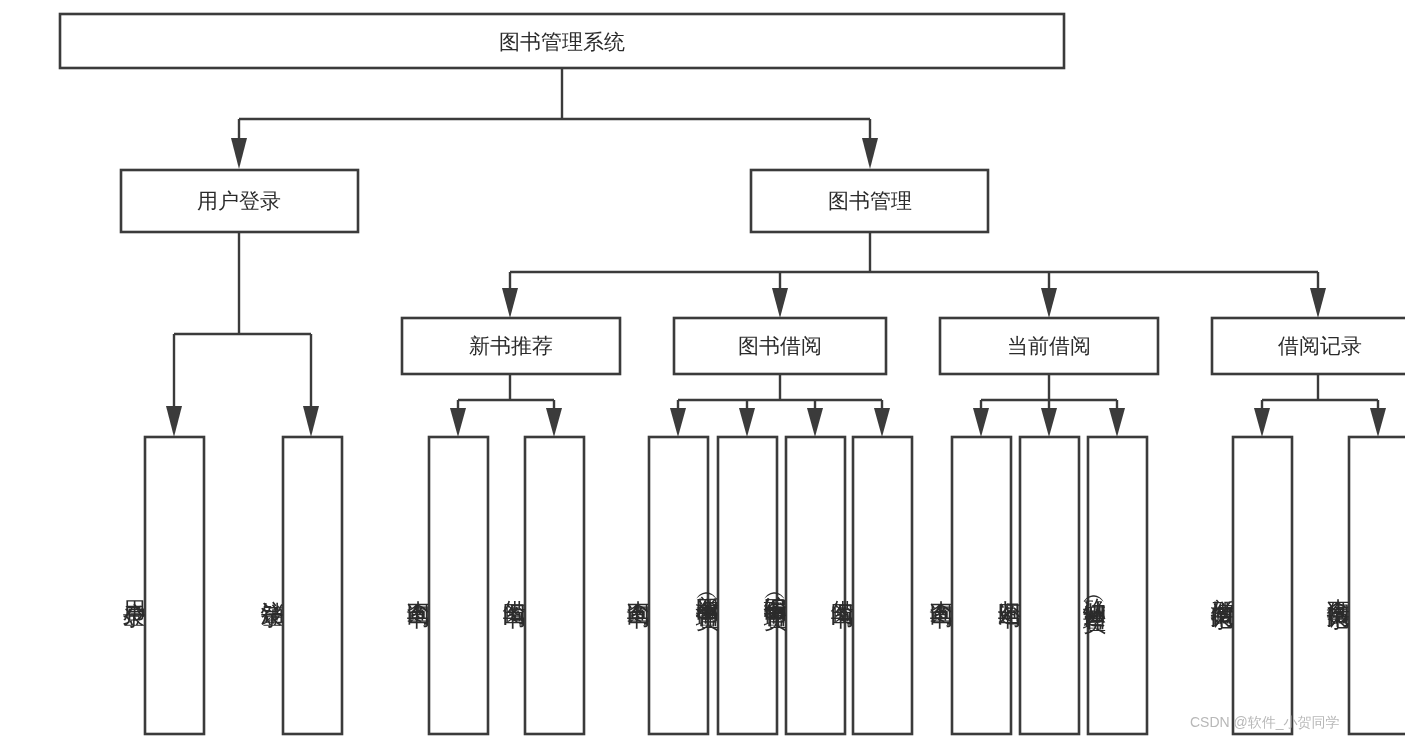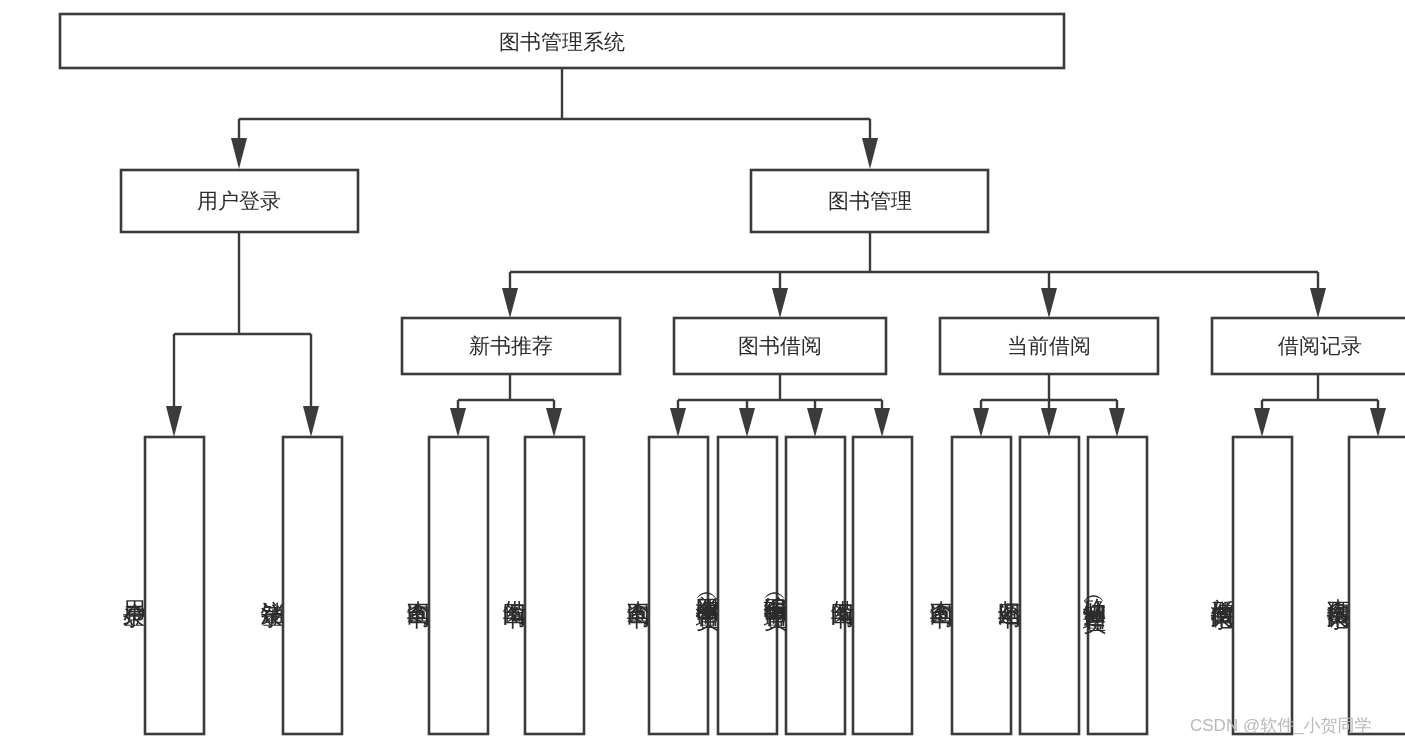--- a/index.html
+++ b/index.html
@@ -67,21 +67,21 @@
     letter-spacing: 2px;
     white-space: nowrap;
     text-align: center;
     pointer-events: none;
   }
   .watermark {
     position: absolute;
     left: 1190px;
     top: 714px;
     font-family: "Liberation Sans", "DejaVu Sans", sans-serif;
-    font-size: 17px;
+    font-size: 14px;
     color: #b8b8b8;
     white-space: nowrap;
     pointer-events: none;
   }
 </style>
 </head>
 <body>
 
 <div id="diagram-root">
 

